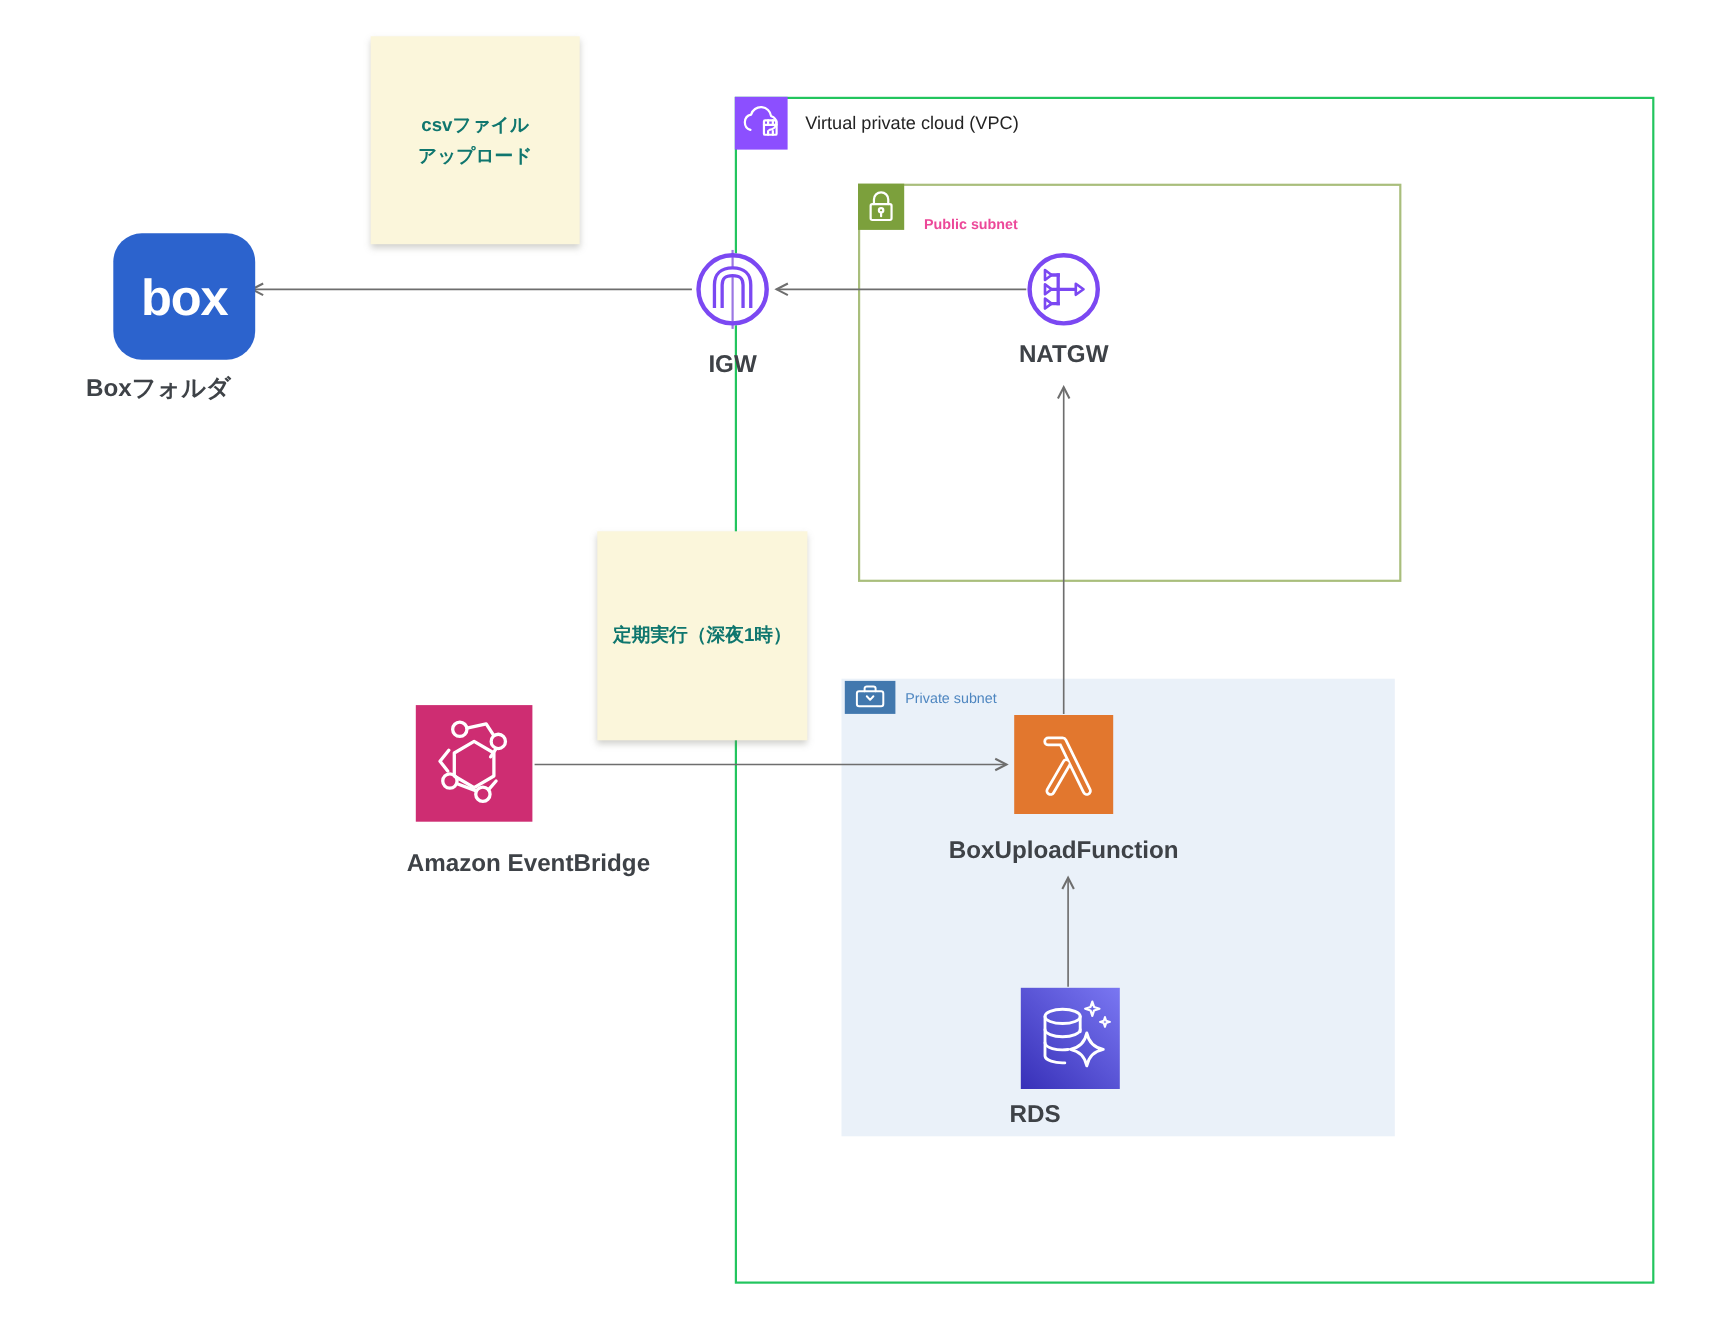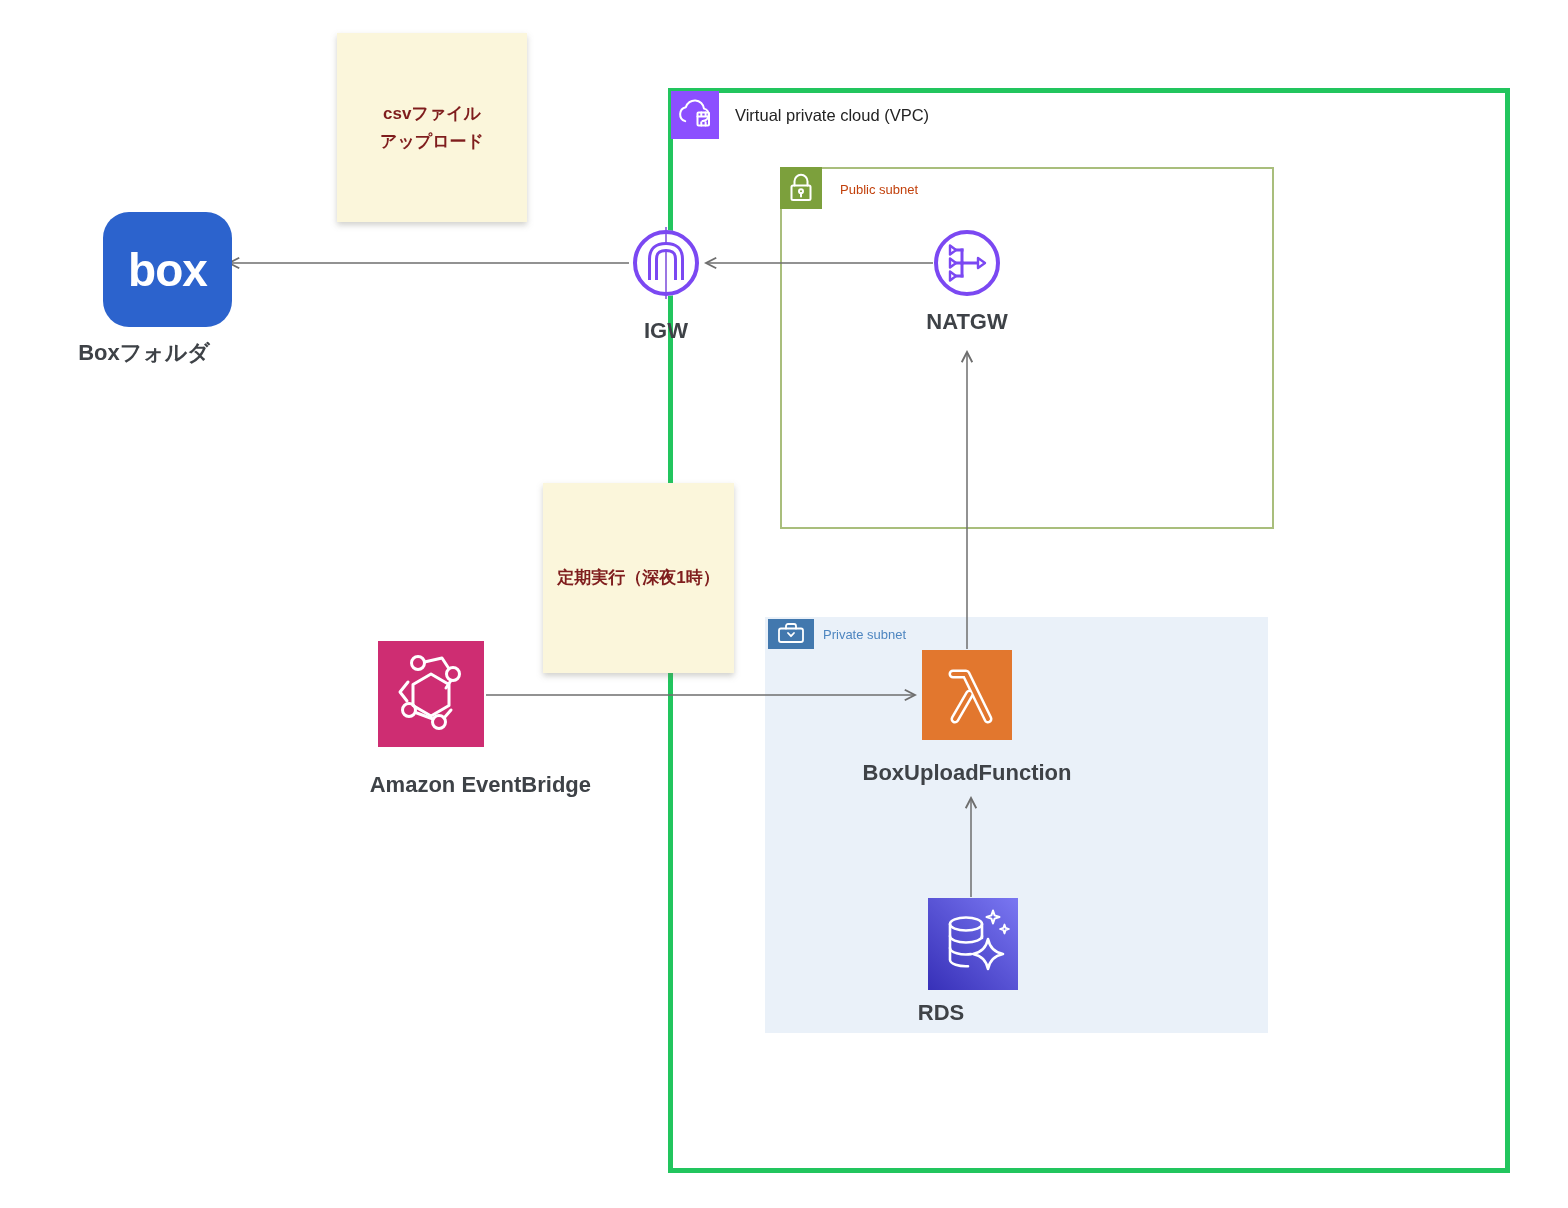--- a/index.html
+++ b/index.html
@@ -3,48 +3,48 @@
 <meta charset="utf-8">
 <style>
   html,body{margin:0;padding:0;background:#ffffff;}
   .canvas{
     position:relative;width:1568px;height:1208px;background:#ffffff;overflow:hidden;
     font-family:"Liberation Sans","DejaVu Sans",sans-serif;
   }
   .abs{position:absolute;}
 
   
-  .vpc{left:668px;top:88px;width:832px;height:1075px;border:5px solid #22c55e;z-index:1;}
+  .vpc{left:668px;top:88px;width:832px;height:1075px;border:2px solid #22c55e;z-index:1;}
   .vpc-icon{left:-2px;top:-2px;width:48px;height:48px;background:#8C4FFF;}
   .vpc-label{left:62px;top:13px;font-size:16.5px;color:#232323;white-space:nowrap;}
 
   .public-subnet{left:780px;top:167px;width:490px;height:358px;border:2px solid #A9BE7C;z-index:2;background:transparent;}
   .public-subnet-icon{left:-2px;top:-2px;width:42px;height:42px;background:#7CA03C;}
-  .public-subnet-label{left:58px;top:13px;font-size:13px;color:#c2410c;white-space:nowrap;}
+  .public-subnet-label{left:58px;top:27px;font-size:13px;color:#ec4899;white-space:nowrap;font-weight:bold;}
 
   .private-subnet{left:765px;top:617px;width:503px;height:416px;background:#EAF1F9;z-index:1;}
   .private-subnet-icon{left:3px;top:2px;width:46px;height:30px;background:#4278AE;}
   .private-subnet-label{left:58px;top:10px;font-size:13px;color:#4E86C0;white-space:nowrap;}
 
   
   .node-icon{z-index:4;}
   .node-label{z-index:4;font-size:22px;font-weight:bold;color:#3E4247;text-align:center;white-space:nowrap;}
 
   .box-icon{left:103px;top:212px;width:129px;height:115px;background:#2C63CD;border-radius:26px;
     display:flex;align-items:center;justify-content:center;}
   .box-logo-text{color:#fff;font-weight:bold;font-size:46px;letter-spacing:-1px;line-height:1;}
 
   .eventbridge-icon{left:378px;top:641px;width:106px;height:106px;background:#CE2D72;}
   .lambda-icon{left:922px;top:650px;width:90px;height:90px;background:#E2772E;}
   .rds-icon{left:928px;top:898px;width:90px;height:92px;background:linear-gradient(45deg,#3730B8 0%,#7A77F2 100%);}
 
   
   .note{background:#FBF6DB;z-index:6;display:flex;align-items:center;justify-content:center;
     box-shadow:0 3px 6px rgba(120,120,110,0.35);
-    font-size:17px;font-weight:bold;color:#7f1d1d;text-align:right;line-height:1.6;}
+    font-size:17px;font-weight:bold;color:#0f766e;text-align:right;line-height:1.6;}
   .note-csv{left:337px;top:33px;width:190px;height:189px;flex-direction:column;}
   .note-schedule{left:543px;top:483px;width:191px;height:190px;}
 
   .overlay{left:0;top:0;z-index:3;}
   svg{display:block;}
 </style>
 </head>
 <body>
 
 <div class="canvas">

